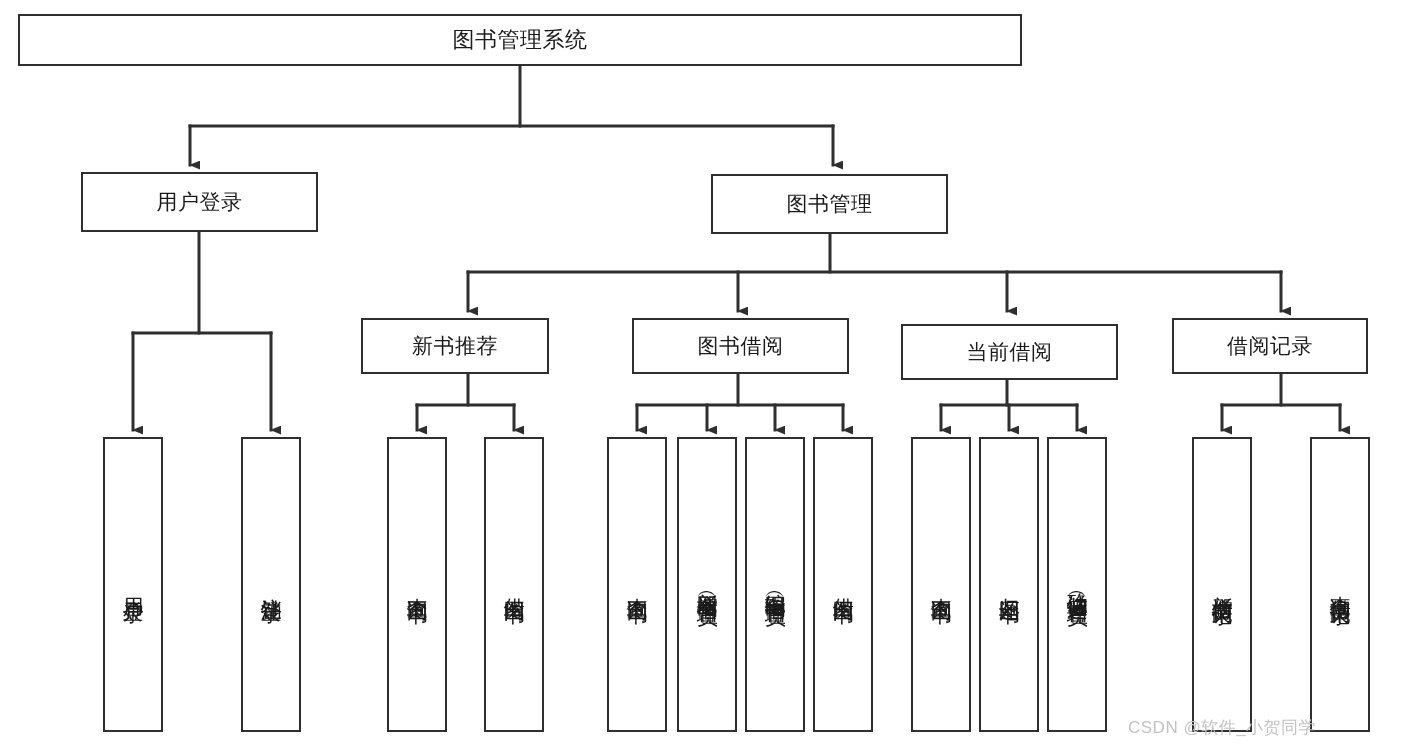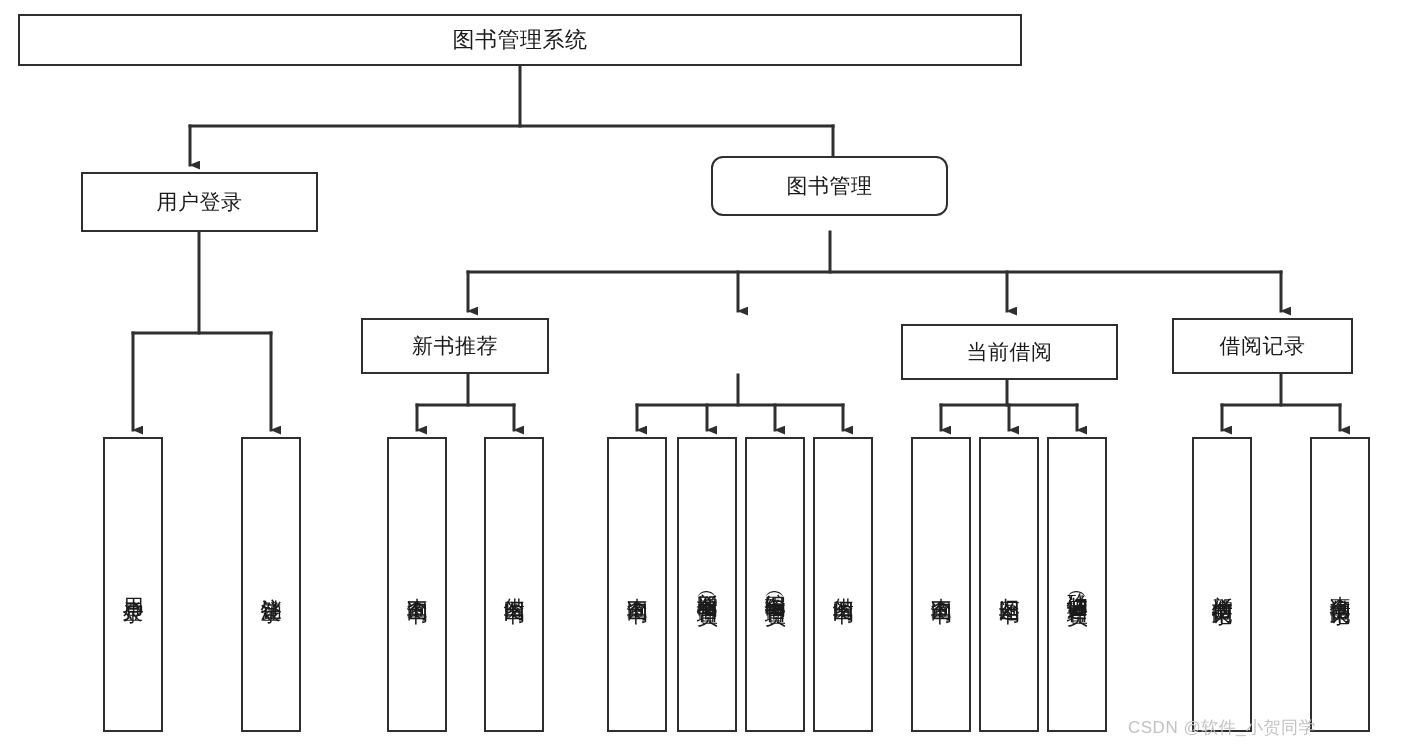--- a/index.html
+++ b/index.html
@@ -116,31 +116,34 @@
     </g>
   </svg>
 
   <div class="node-box root" style="left:18px; top:14px; width:1004px; height:52px;">
     <span class="node-label">图书管理系统</span>
   </div>
 
   <div class="node-box" style="left:81px; top:172px; width:237px; height:60px;">
     <span class="node-label">用户登录</span>
   </div>
-  <div class="node-box" style="left:711px; top:156px; width:237px; height:60px;border-radius:12px;">
+  <div class="node-box" style="left:711px; top:174px; width:237px; height:60px;">
     <span class="node-label">图书管理</span>
   </div>
 
   <div class="node-box" style="left:361px; top:318px; width:188px; height:56px;">
     <span class="node-label">新书推荐</span>
   </div>
+  <div class="node-box" style="left:632px; top:318px; width:217px; height:56px;">
+    <span class="node-label">图书借阅</span>
+  </div>
   <div class="node-box" style="left:901px; top:324px; width:217px; height:56px;">
     <span class="node-label">当前借阅</span>
   </div>
-  <div class="node-box" style="left:1172px; top:318px; width:181px; height:56px;">
+  <div class="node-box" style="left:1172px; top:318px; width:196px; height:56px;">
     <span class="node-label">借阅记录</span>
   </div>
 
   <div class="node-box vertical" style="left:103px; top:437px; width:60px; height:295px;">
     <span class="node-label">用户登录</span>
   </div>
   <div class="node-box vertical" style="left:241px; top:437px; width:60px; height:295px;">
     <span class="node-label">注销登录</span>
   </div>
 

